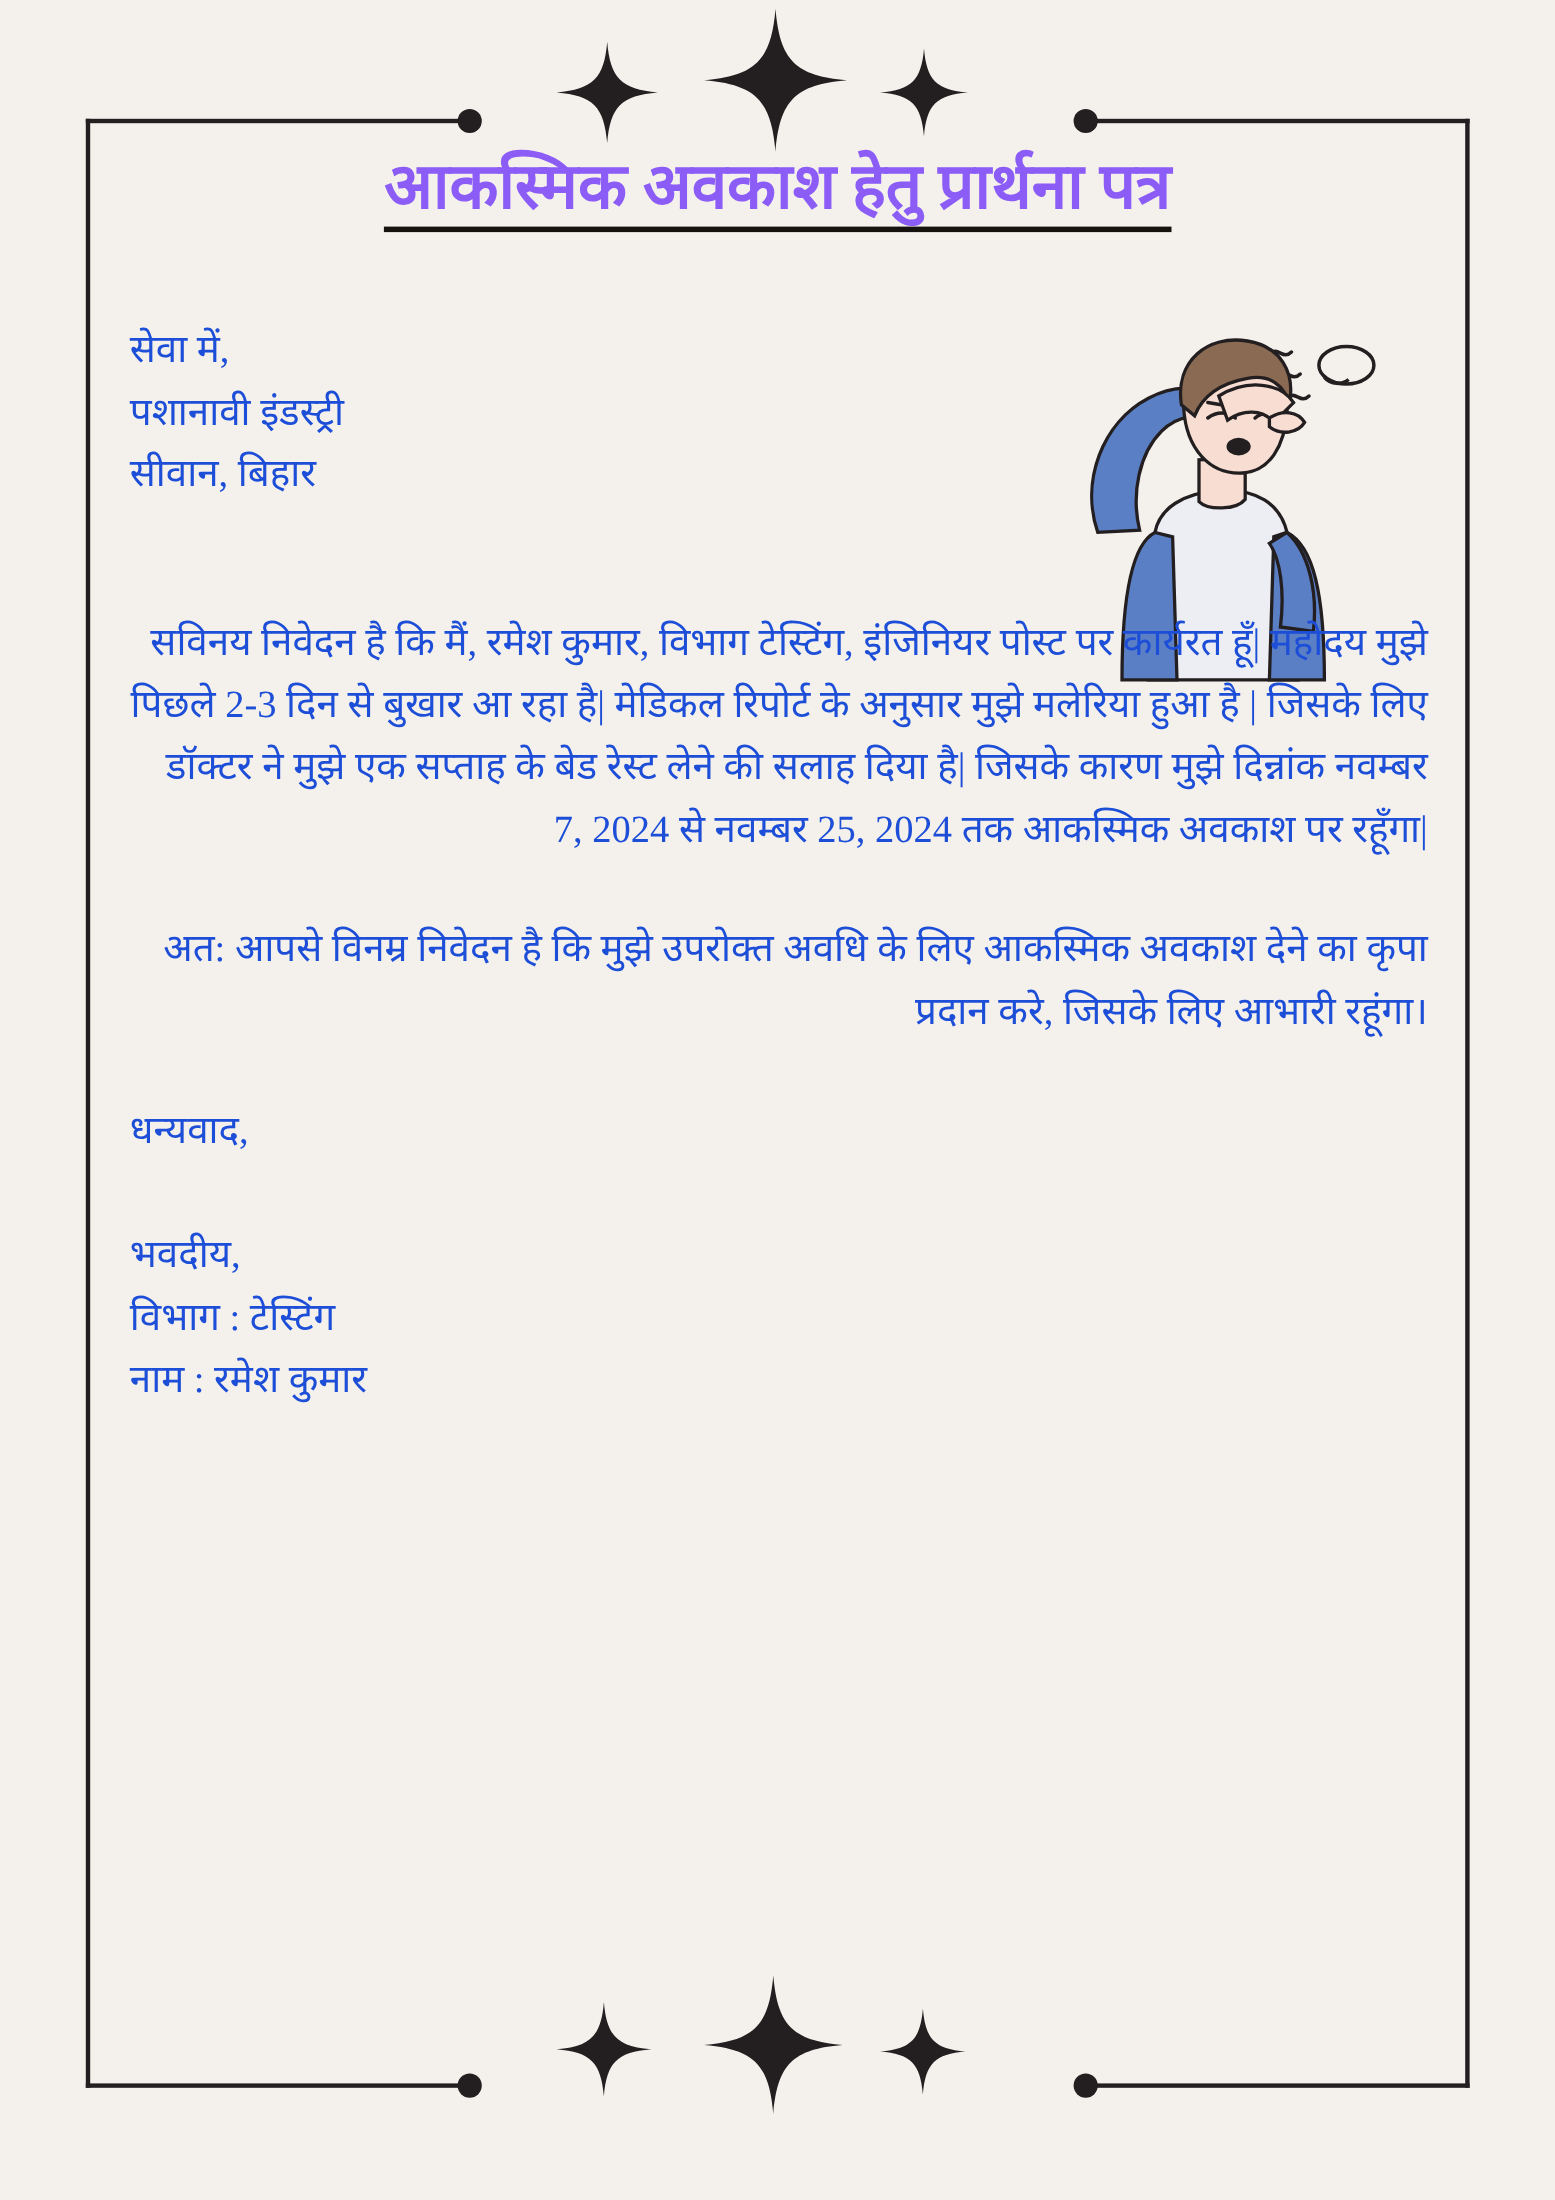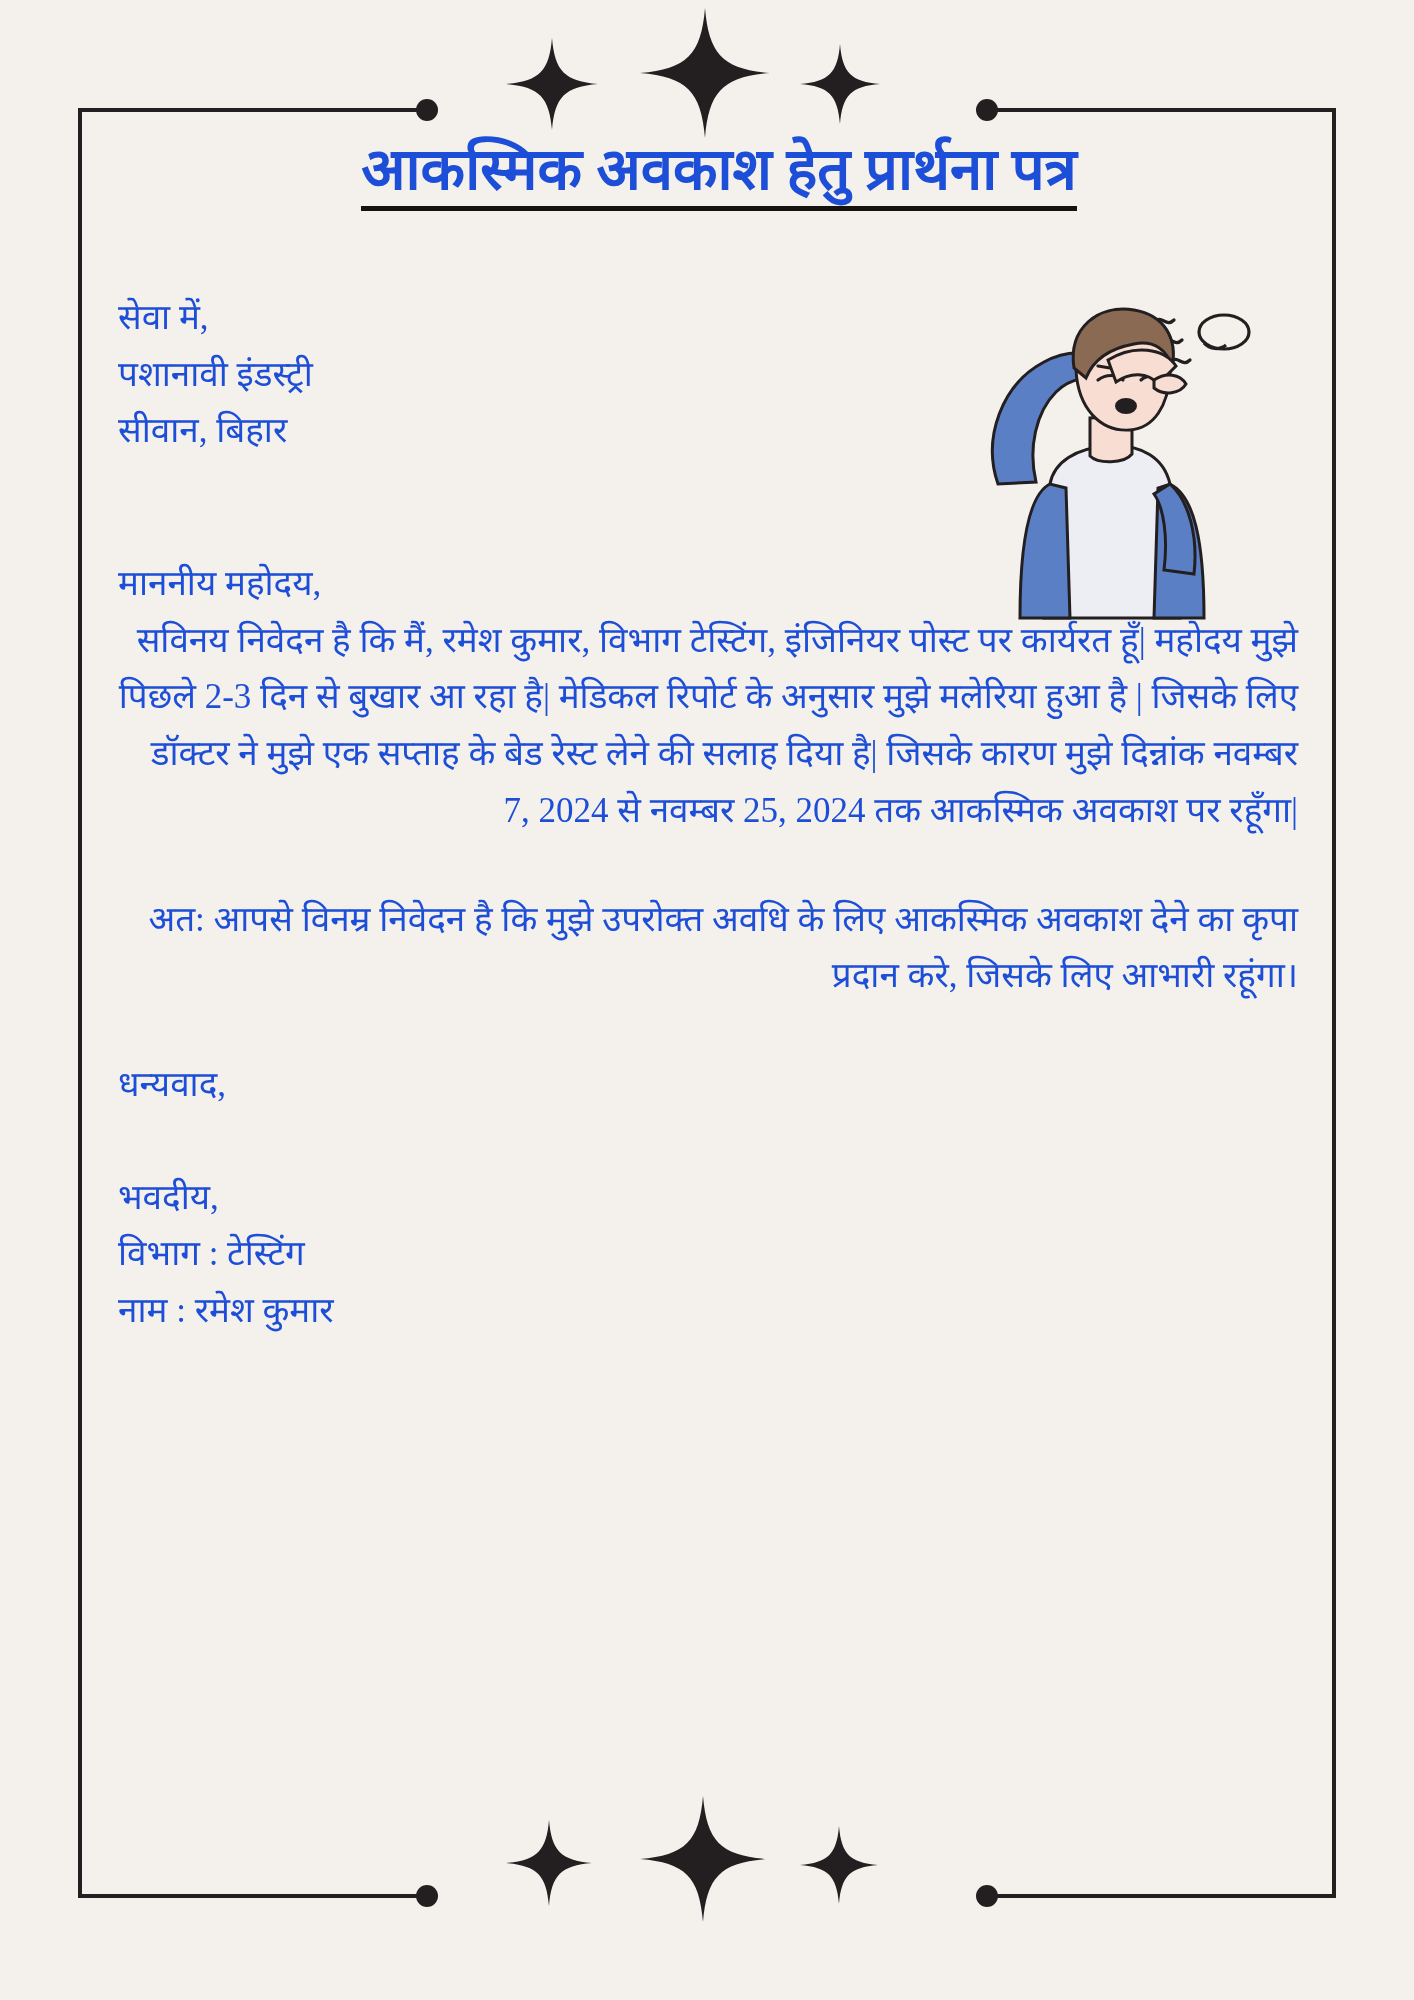--- a/index.html
+++ b/index.html
@@ -68,24 +68,23 @@
   }
 
   .doc-title {
     position: absolute;
     left: 0;
     top: 30px;
     width: 1258px;
     text-align: center;
     font-size: 58px;
     font-weight: bold;
-    color: #1d4ed8;
+    color: #8b5cf6;
     letter-spacing: 0px;
     line-height: 1.1;
-    margin-left: 12px;
   }
   .doc-title span.u {
     border-bottom: 5px solid #15120f;
     padding-bottom: 4px;
     display: inline-block;
   }
 
   .date-line {
     position: absolute;
     left: 0;
@@ -226,21 +225,20 @@
         <path d="M212 196 C232 214 240 250 236 286 L206 282 C210 250 206 220 196 206 Z" fill="#5b7fc4" stroke="#231f20" stroke-width="3"></path>
       </svg>
     </div>
 
     <div class="body-text">
       <p>सेवा में,</p>
       <p>पशानावी इंडस्ट्री</p>
       <p>सीवान, बिहार</p>
       <div class="gap-sm"></div>
       <div class="gap-md"></div>
-      <p>माननीय महोदय,</p>
       <p class="para-justify">सविनय निवेदन है कि मैं, रमेश कुमार, विभाग टेस्टिंग, इंजिनियर पोस्ट पर कार्यरत हूँ| महोदय मुझे पिछले 2-3 दिन से बुखार आ रहा है| मेडिकल रिपोर्ट के अनुसार मुझे मलेरिया हुआ है | जिसके लिए डॉक्टर ने मुझे एक सप्ताह के बेड रेस्ट लेने की सलाह दिया है| जिसके कारण मुझे दिन्नांक नवम्बर 7, 2024 से नवम्बर 25, 2024 तक आकस्मिक अवकाश पर रहूँगा|</p>
       <div class="gap-md"></div>
       <p class="para-justify">अत: आपसे विनम्र निवेदन है कि मुझे उपरोक्त अवधि के लिए आकस्मिक अवकाश देने का कृपा प्रदान करे, जिसके लिए आभारी रहूंगा।</p>
       <div class="gap-md"></div>
       <p>धन्यवाद,</p>
       <div class="gap-lg"></div>
       <p>भवदीय,</p>
       <p>विभाग : टेस्टिंग</p>
       <p>नाम : रमेश कुमार</p>
     </div>

